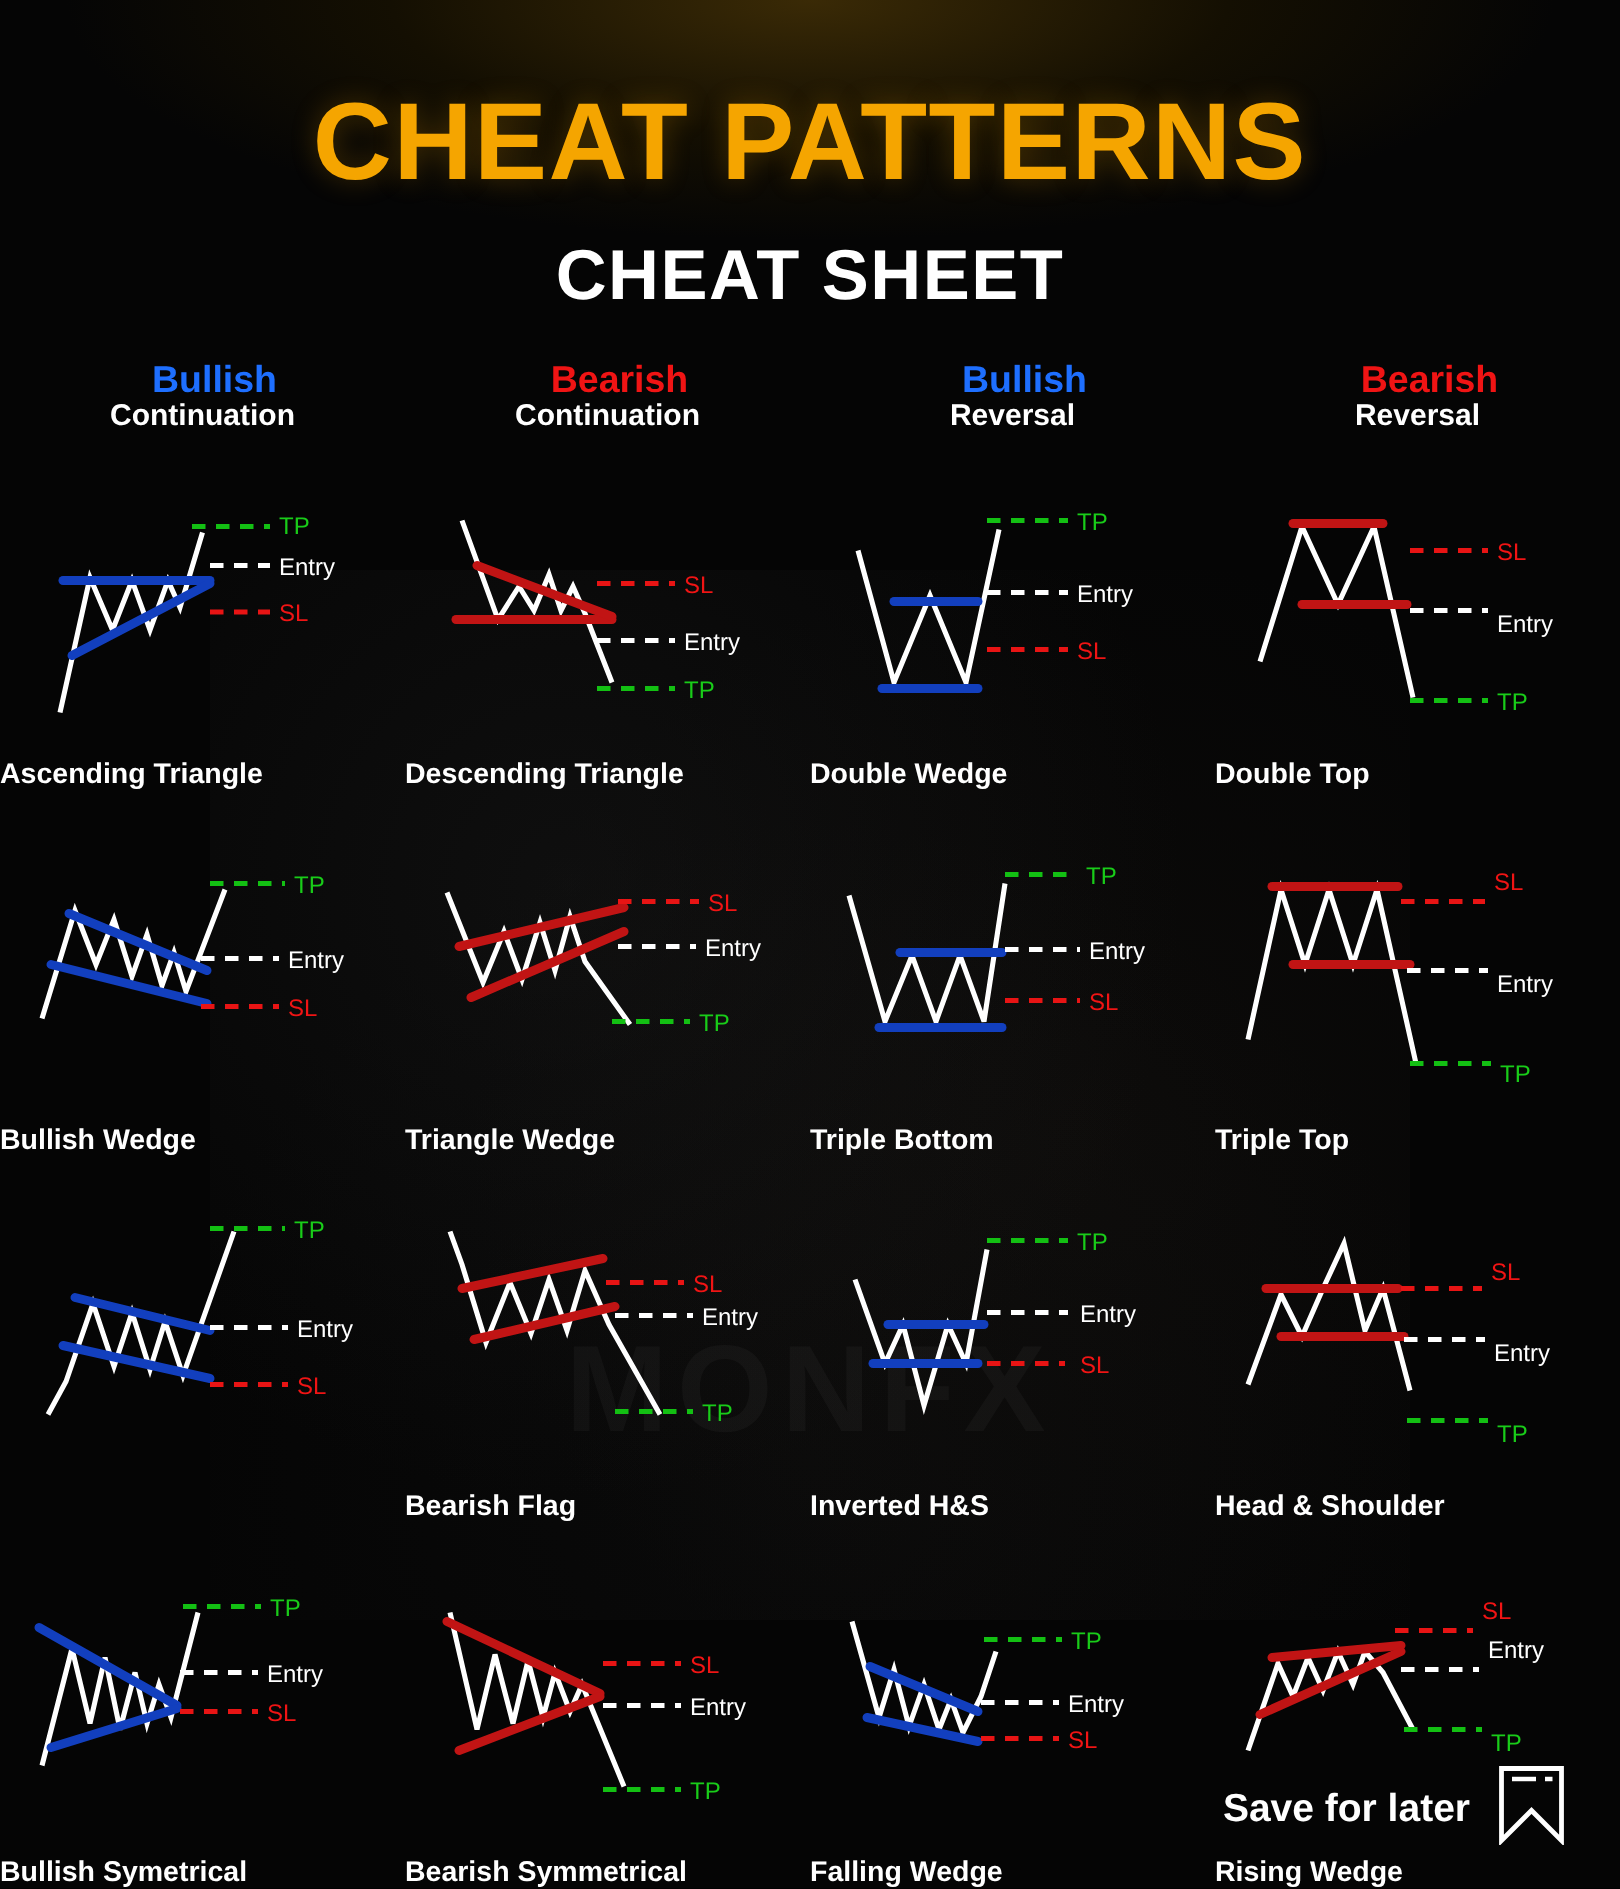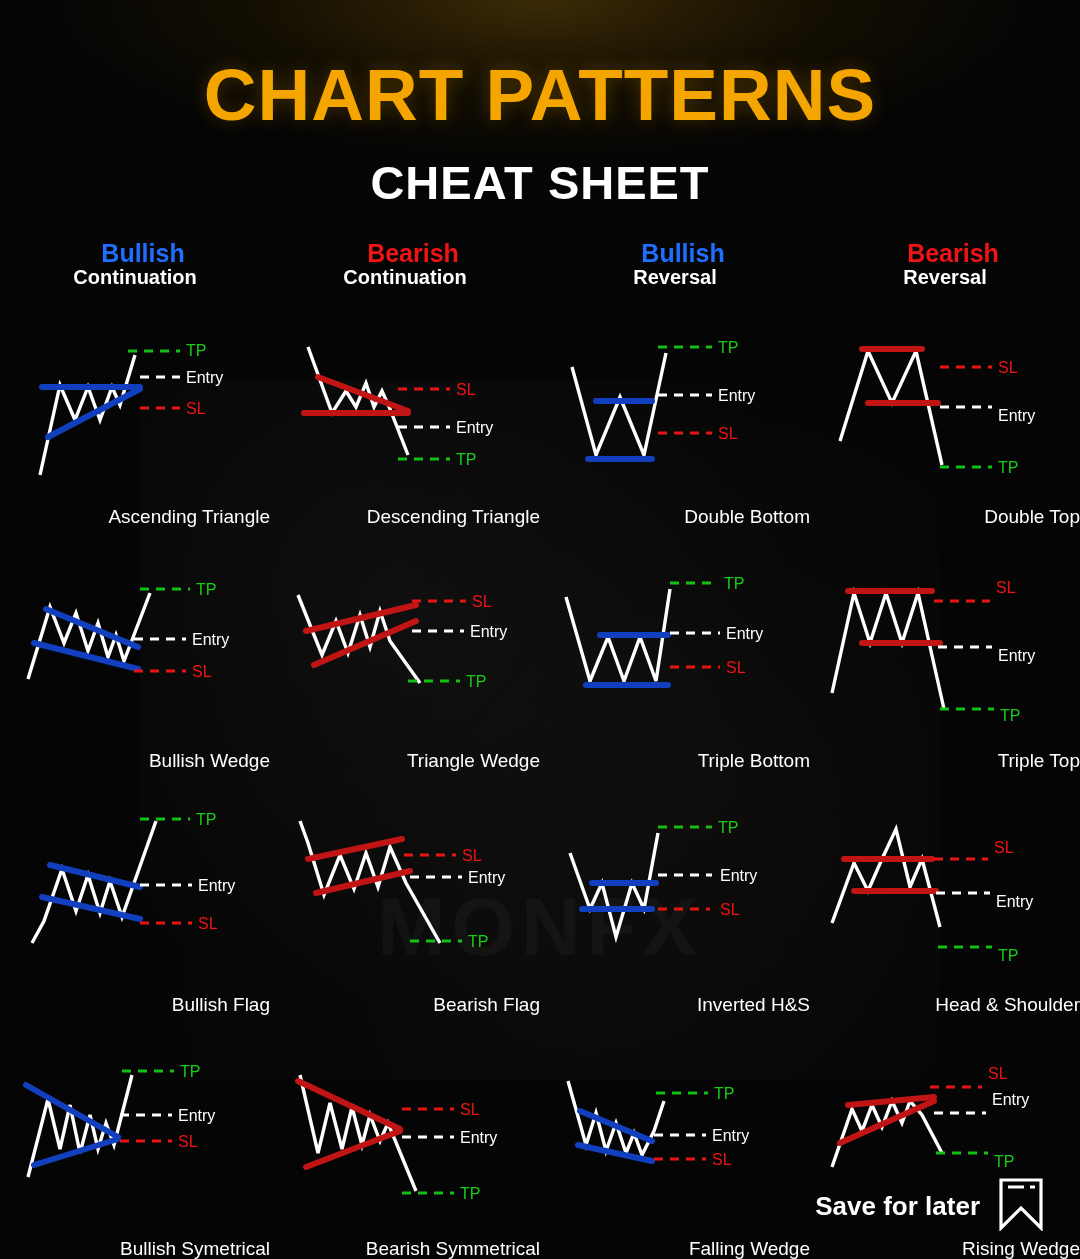--- a/index.html
+++ b/index.html
@@ -42,21 +42,21 @@
     display:grid;grid-template-columns:repeat(4,270px);
   }
   .colhead{text-align:center;padding-bottom:2px;}
   .colhead .kind{font-size:25px;font-weight:bold;line-height:1.05;margin-left:16px;}
   .kind.bull{color:#1E6FFF;}
   .kind.bear{color:#F01414;}
   .colhead .type{font-size:20px;font-weight:bold;color:#fff;line-height:1.15;}
   .cell{position:relative;height:210px;}
   .cell svg{display:block;width:270px;height:180px;}
   .caption{
-    text-align:right;color:#fff;font-size:19px;font-weight:normal;
+    text-align:left;color:#fff;font-size:19px;font-weight:bold;
     line-height:1.25;height:56px;
   }
   .footer{
     position:absolute;right:36px;bottom:24px;
     display:flex;align-items:center;gap:18px;
   }
   .footer .txt{color:#fff;font-size:26px;font-weight:bold;}
   .price{fill:none;stroke:#ffffff;stroke-width:3.4;stroke-linejoin:miter;stroke-linecap:butt;}
   .tl-blue{stroke:#123FBE;stroke-width:6;stroke-linecap:round;fill:none;}
   .tl-red{stroke:#C11414;stroke-width:6;stroke-linecap:round;fill:none;}
@@ -71,21 +71,21 @@
 </style>
 </head>
 <body>
 
 <div id="sheet">
 
   <div class="bg-noise"></div>
   <div class="bg-watermark">MONFX</div>
 
   <header>
-    <h1 class="title">CHART PATTERNS</h1>
+    <h1 class="title">CHEAT PATTERNS</h1>
     <h2 class="subtitle">CHEAT SHEET</h2>
   </header>
 
   <div class="grid">
     <div class="colhead">
       <div class="kind bull">Bullish</div>
       <div class="type">Continuation</div>
     </div>
     <div class="colhead">
       <div class="kind bear">Bearish</div>
@@ -138,21 +138,21 @@
         <path class="price" d="M32 42 L56 130 L80 72 L104 130 L126 28"></path>
         <line class="tl-blue" x1="56" y1="76" x2="112" y2="76"></line>
         <line class="tl-blue" x1="48" y1="134" x2="112" y2="134"></line>
         <line class="lvl tp" x1="118" y1="22" x2="172" y2="22"></line>
         <text class="lbl tp" x="178" y="28">TP</text>
         <line class="lvl entry" x1="118" y1="70" x2="172" y2="70"></line>
         <text class="lbl entry" x="178" y="76">Entry</text>
         <line class="lvl sl" x1="118" y1="108" x2="172" y2="108"></line>
         <text class="lbl sl" x="178" y="114">SL</text>
       </svg>
-      <div class="caption">Double Bottom</div>
+      <div class="caption">Double Wedge</div>
     </div>
 
     <div class="cell">
       <svg viewBox="0 0 270 180">
         <path class="price" d="M30 116 L58 26 L82 78 L106 26 L132 140"></path>
         <line class="tl-red" x1="52" y1="24" x2="112" y2="24"></line>
         <line class="tl-red" x1="58" y1="78" x2="128" y2="78"></line>
         <line class="lvl sl" x1="130" y1="42" x2="182" y2="42"></line>
         <text class="lbl sl" x="188" y="48">SL</text>
         <line class="lvl entry" x1="130" y1="82" x2="182" y2="82"></line>
@@ -234,21 +234,20 @@
         <path class="price" d="M32 130 L44 108 L62 56 L76 98 L88 62 L100 100 L110 68 L122 104 L156 8"></path>
         <line class="tl-blue" x1="50" y1="52" x2="140" y2="74"></line>
         <line class="tl-blue" x1="42" y1="84" x2="140" y2="106"></line>
         <line class="lvl tp" x1="140" y1="6" x2="190" y2="6"></line>
         <text class="lbl tp" x="196" y="12">TP</text>
         <line class="lvl entry" x1="140" y1="72" x2="192" y2="72"></line>
         <text class="lbl entry" x="198" y="78">Entry</text>
         <line class="lvl sl" x1="140" y1="110" x2="192" y2="110"></line>
         <text class="lbl sl" x="198" y="116">SL</text>
       </svg>
-      <div class="caption">Bullish Flag</div>
     </div>
 
     <div class="cell">
       <svg viewBox="0 0 270 180">
         <path class="price" d="M30 8 L38 30 L54 82 L70 42 L84 76 L96 40 L108 74 L120 34 L136 70 L170 130"></path>
         <line class="tl-red" x1="38" y1="46" x2="132" y2="26"></line>
         <line class="tl-red" x1="46" y1="80" x2="140" y2="58"></line>
         <line class="lvl sl" x1="134" y1="42" x2="186" y2="42"></line>
         <text class="lbl sl" x="192" y="48">SL</text>
         <line class="lvl entry" x1="140" y1="64" x2="192" y2="64"></line>

